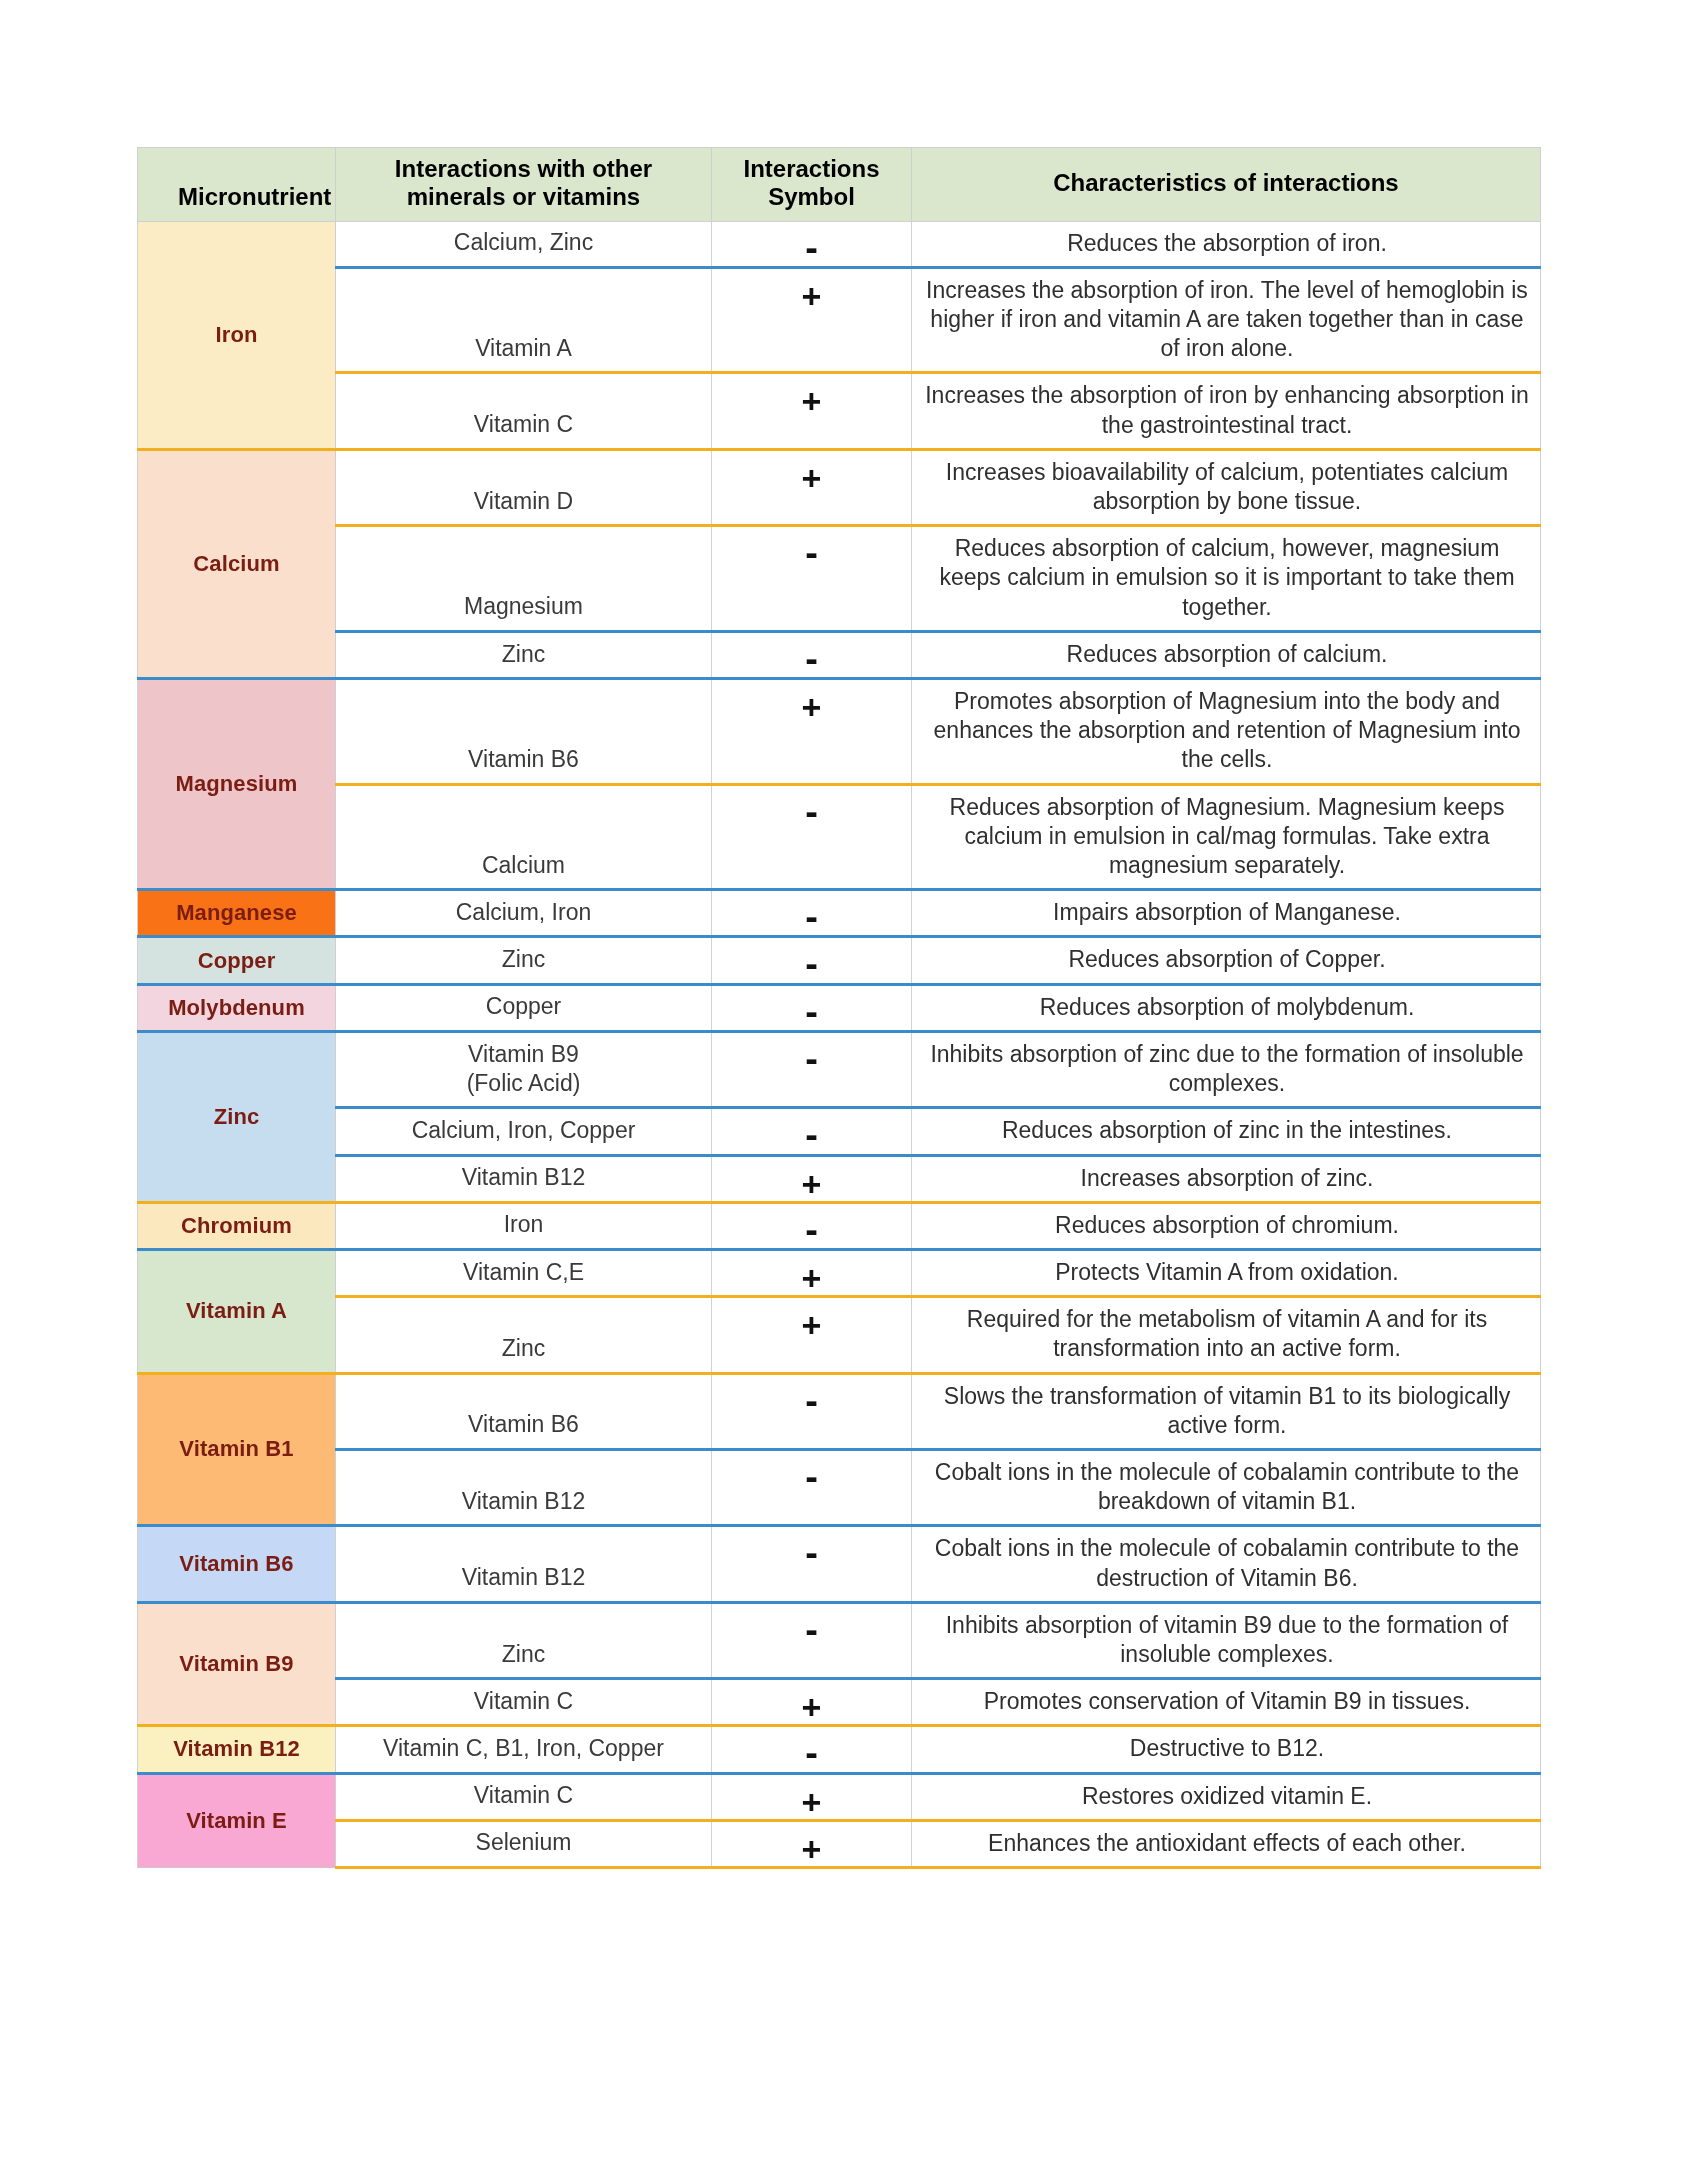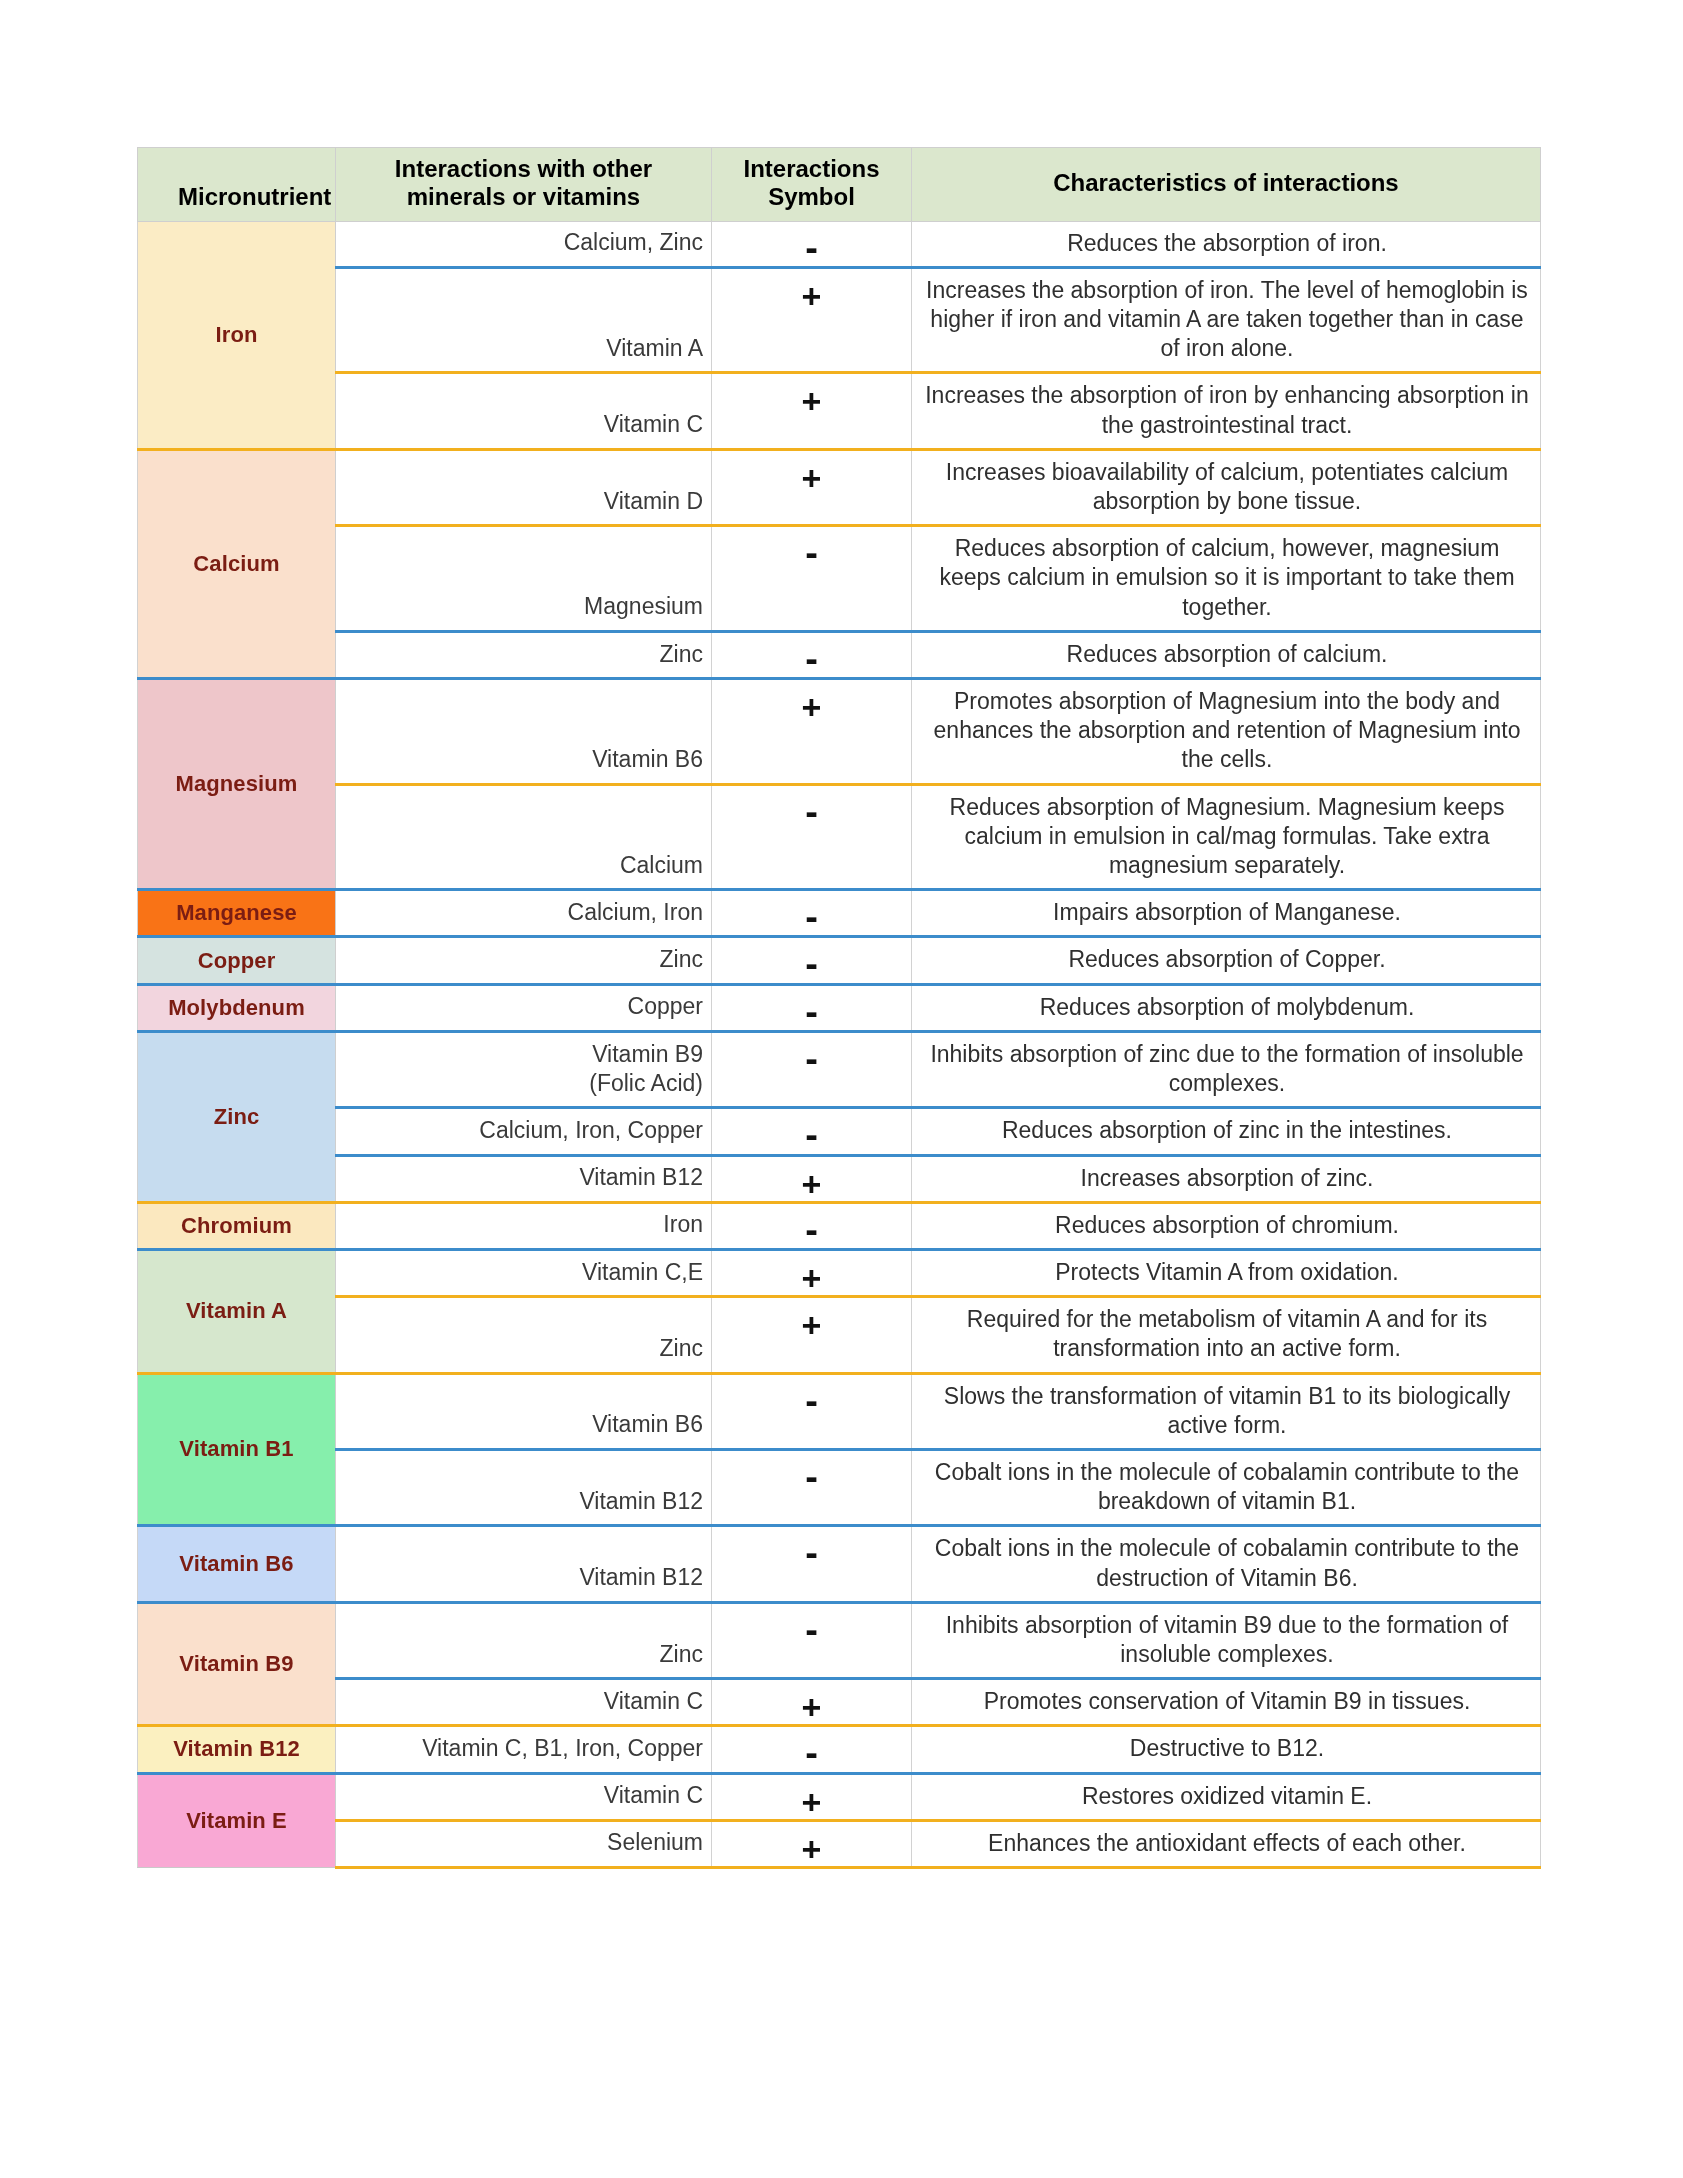--- a/index.html
+++ b/index.html
@@ -64,21 +64,21 @@
     text-align: center;
     vertical-align: middle;
     font-weight: bold;
     font-size: 22px;
     color: #7b1d13;
     border-left: 1px solid #d2d2d2;
     border-right: 1px solid #cfcfcf;
     letter-spacing: 0.1px;
   }
   td.partner-cell {
-    text-align: right;
+    text-align: center;
     vertical-align: bottom;
     font-size: 23px;
     color: #3a3a3a;
     padding: 6px 8px 9px 8px;
     line-height: 1.24;
   }
   td.symbol-cell {
     text-align: center;
     vertical-align: top;
     font-size: 34px;
@@ -233,21 +233,21 @@
             <td class="partner-cell"><span>Vitamin C,E</span></td>
             <td class="symbol-cell"><span class="sym-plus">+</span></td>
             <td class="desc-cell">Protects Vitamin A from oxidation.</td>
           </tr>
           <tr class="sep-orange">
             <td class="partner-cell"><span>Zinc</span></td>
             <td class="symbol-cell"><span class="sym-plus">+</span></td>
             <td class="desc-cell">Required for the metabolism of vitamin A and for its transformation into an active form.</td>
           </tr>
           <tr class="sep-orange">
-            <td class="nutrient-cell" rowspan="2" style="background: #86efac;"><span>Vitamin B1</span></td>
+            <td class="nutrient-cell" rowspan="2" style="background: #fdba74;"><span>Vitamin B1</span></td>
             <td class="partner-cell"><span>Vitamin B6</span></td>
             <td class="symbol-cell"><span class="sym-minus">-</span></td>
             <td class="desc-cell">Slows the transformation of vitamin B1 to its biologically active form.</td>
           </tr>
           <tr class="sep-blue">
             <td class="partner-cell"><span>Vitamin B12</span></td>
             <td class="symbol-cell"><span class="sym-minus">-</span></td>
             <td class="desc-cell">Cobalt ions in the molecule of cobalamin contribute to the breakdown of vitamin B1.</td>
           </tr>
           <tr class="sep-blue">

